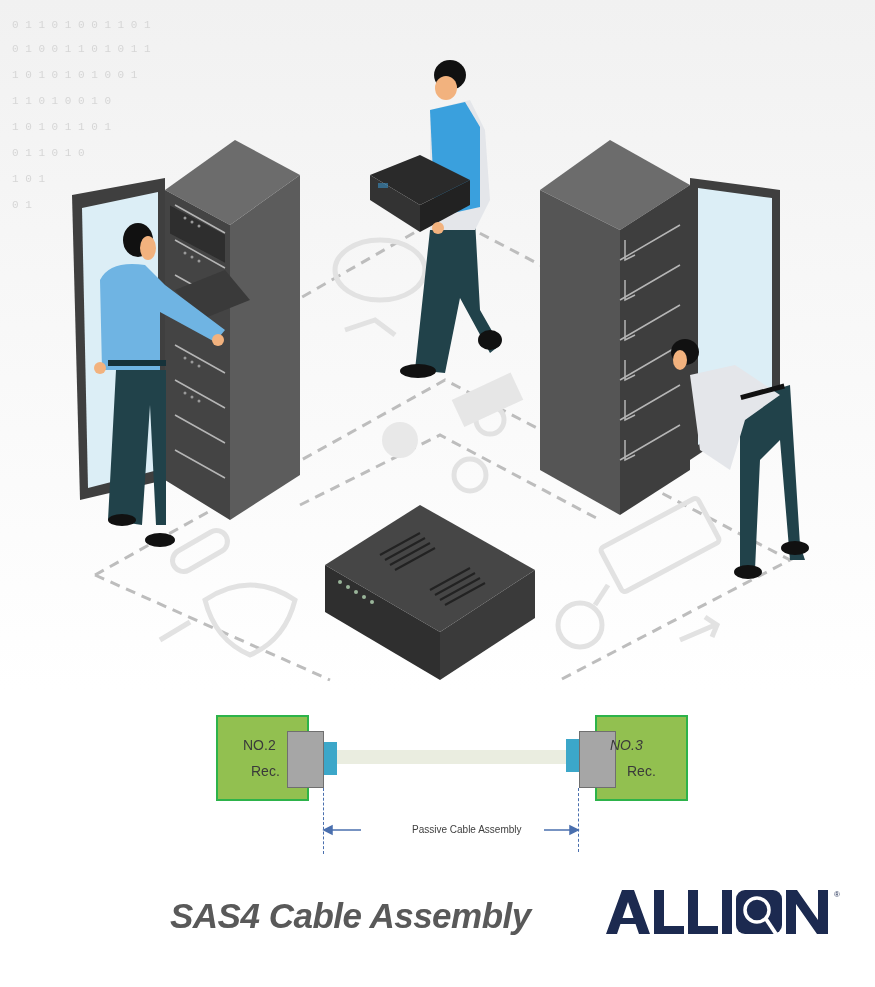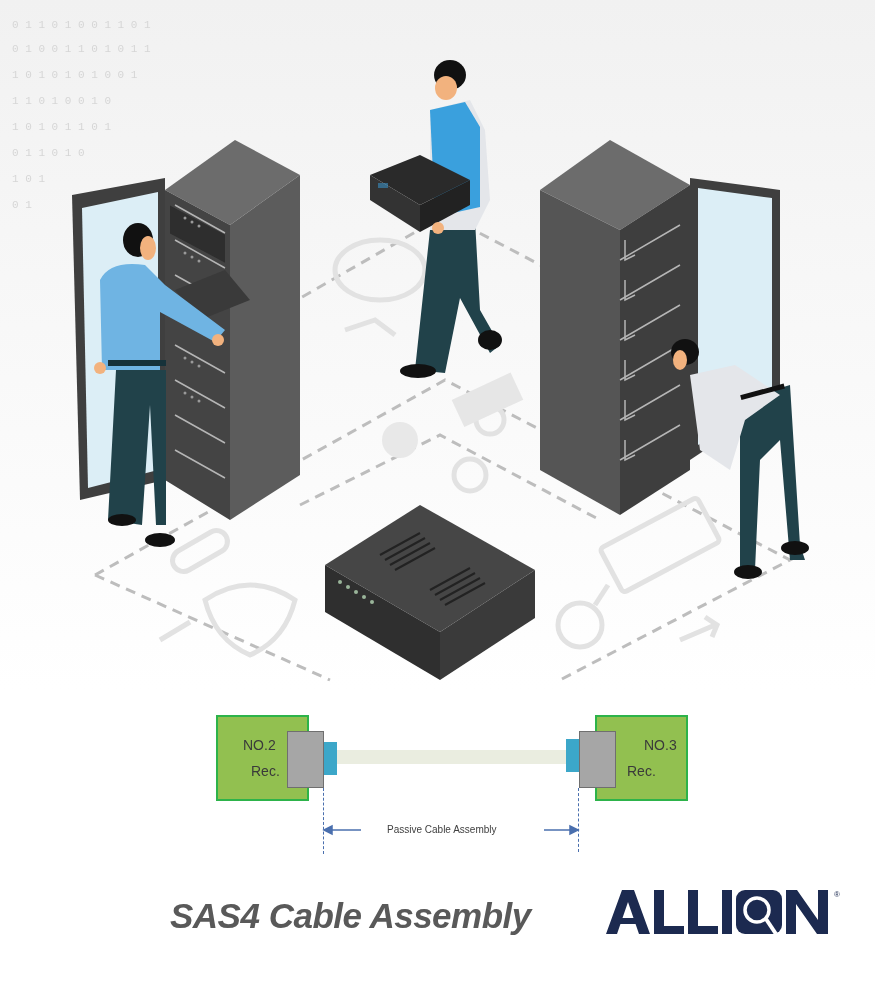--- a/index.html
+++ b/index.html
@@ -165,35 +165,35 @@
   <div class="rec-label" style="left:243px;top:43px;">NO.2</div>
   <div class="rec-label" style="left:251px;top:69px;">Rec.</div>
   <div class="conn" style="left:287px;top:41px;width:37px;height:57px;"></div>
   <div class="plug" style="left:324px;top:52px;width:13px;height:33px;"></div>
 
   <div class="cable" style="left:337px;top:60px;width:229px;height:14px;"></div>
 
   <div class="plug" style="left:566px;top:49px;width:13px;height:33px;"></div>
   <div class="rec-box" style="left:595px;top:25px;width:93px;height:86px;"></div>
   <div class="conn" style="left:579px;top:41px;width:37px;height:57px;"></div>
-  <div class="rec-label" style="left:644px;top:43px;">NO.3</div>
+  <div class="rec-label" style="left:610px;top:43px;font-style:italic;">NO.3</div>
   <div class="rec-label" style="left:627px;top:69px;">Rec.</div>
 
   <div class="dash-line" style="left:323px;top:98px;height:66px;"></div>
   <div class="dash-line" style="left:578px;top:98px;height:64px;"></div>
 
   <svg style="position:absolute;left:320px;top:132px;" width="265" height="16">
     <g stroke="#4a6fae" stroke-width="1.5" fill="#4a6fae">
       <line x1="5" y1="8" x2="41" y2="8"></line>
       <polygon points="4,8 12,4 12,12"></polygon>
       <line x1="224" y1="8" x2="256" y2="8"></line>
       <polygon points="258,8 250,4 250,12"></polygon>
     </g>
   </svg>
-  <div class="dim-label" style="left:387px;top:134px;text-align:right;">Passive Cable Assembly</div>
+  <div class="dim-label" style="left:412px;top:134px;text-align:right;">Passive Cable Assembly</div>
 </div>
 
 <div class="title">SAS4 Cable Assembly</div>
 
 <svg class="logo" viewBox="0 0 240 56">
   <g fill="#1c2a50">
 
     <polygon points="2,50 18,6 30,6 46,50 35,50 24,18 13,50"></polygon>
     <rect x="14" y="34" width="20" height="6"></rect>
 

